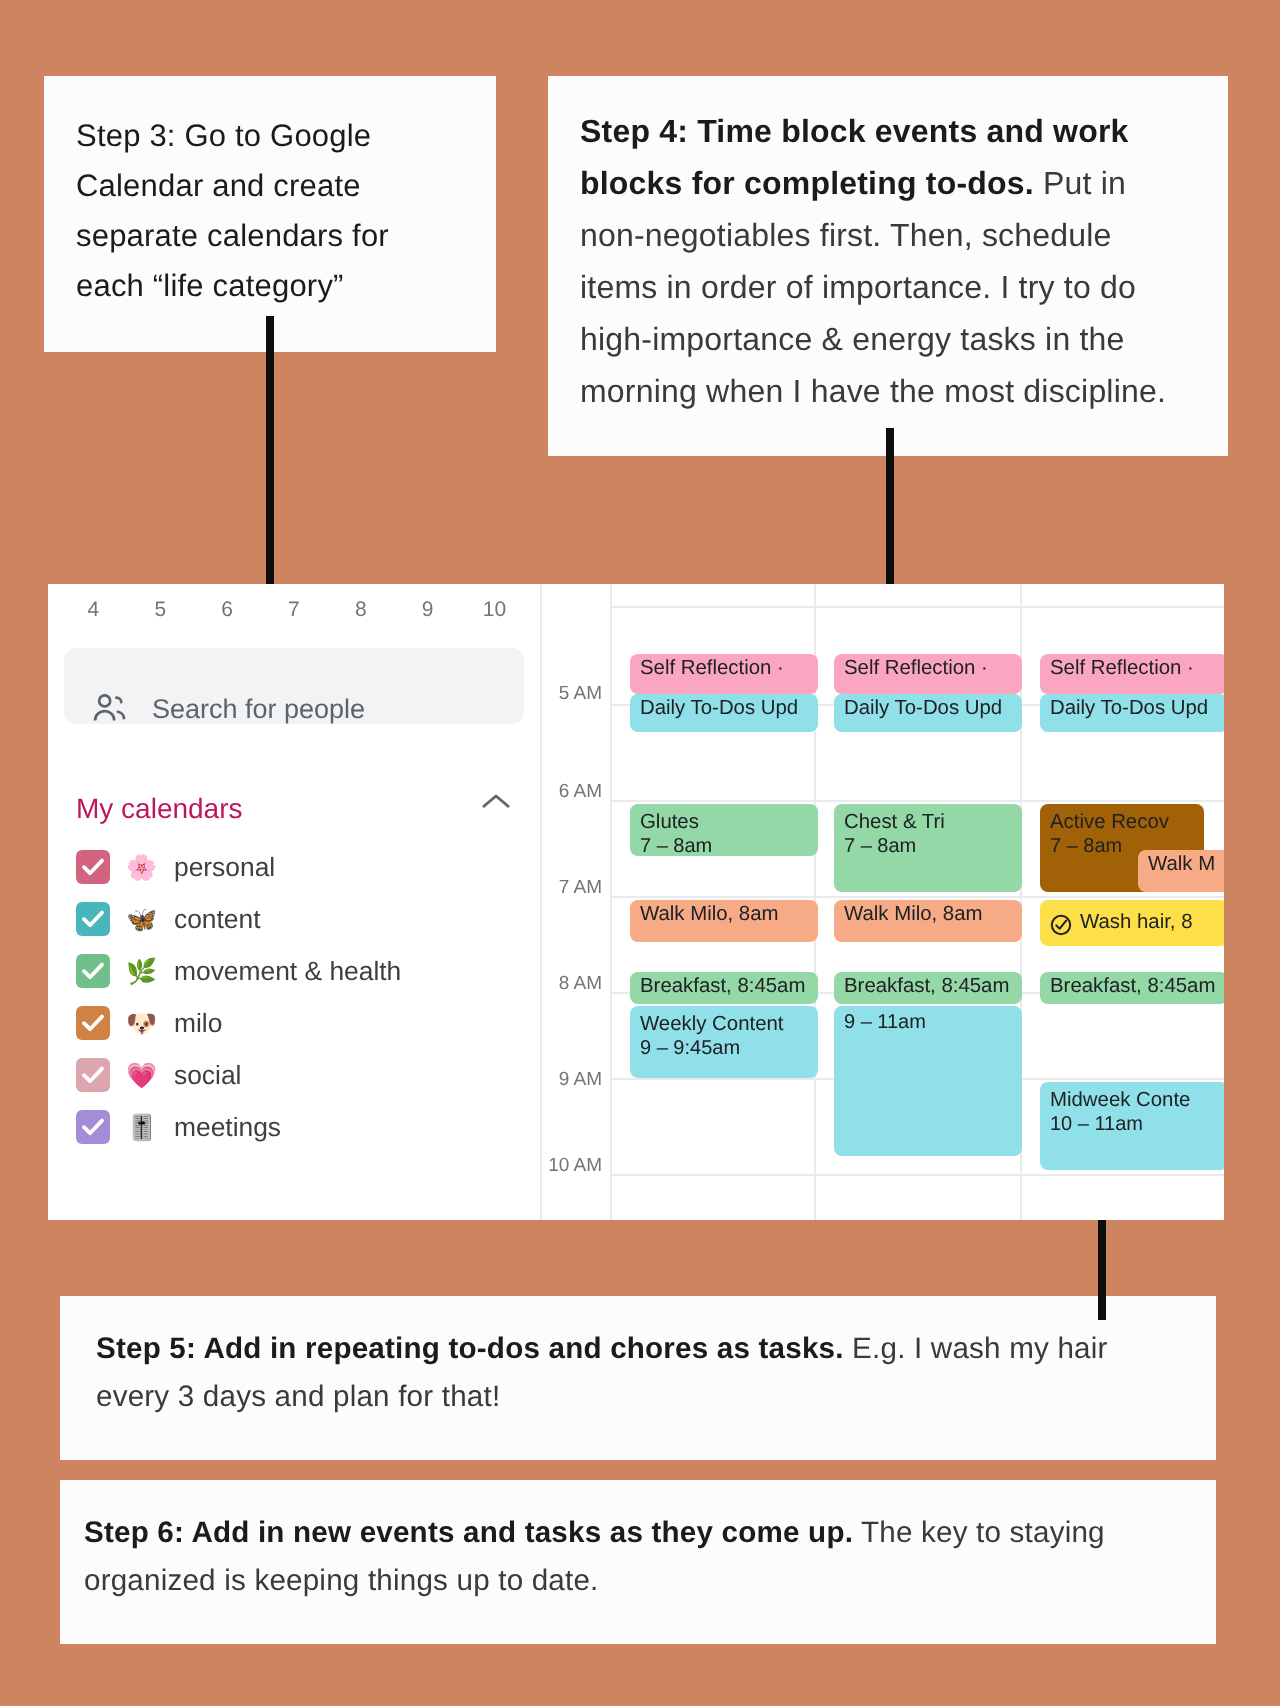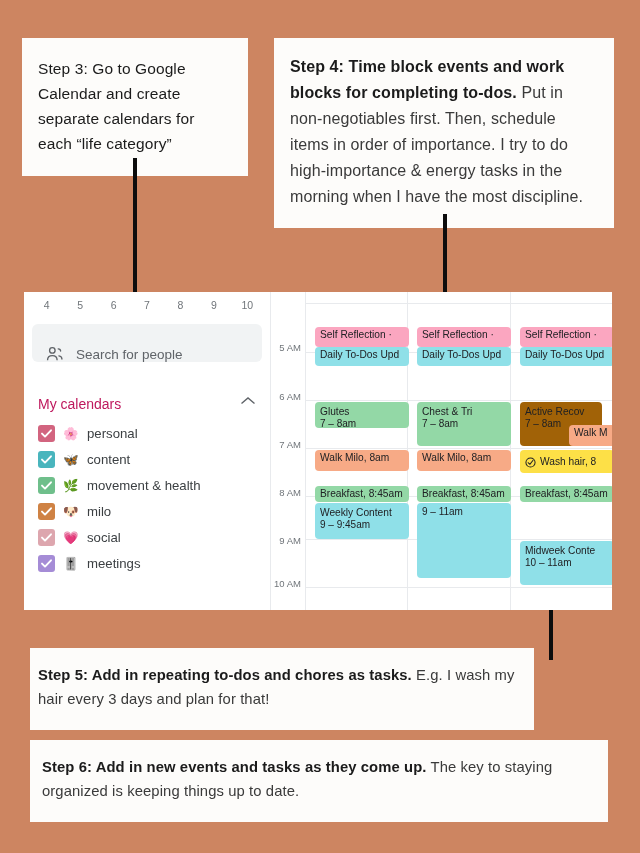--- a/index.html
+++ b/index.html
@@ -17,21 +17,21 @@
     background: #fdfcfa;
     color: #1b1b1b;
     line-height: 1.42;
     letter-spacing: .1px;
   }
   .callout b { font-weight: 700; }
   .callout .rest { font-weight: 400; color: #3a3a3a; }
 
   #callout-step3 { left: 22px;  top: 38px;  width: 226px; padding: 18px 16px 20px 16px; font-size: 15.5px; font-weight: 400; line-height: 1.62; }
   #callout-step4 { left: 274px; top: 38px;  width: 340px; padding: 16px 16px 18px 16px; font-size: 16px; line-height: 1.63; }
-  #callout-step5 { left: 30px;  top: 648px; width: 504px; padding: 16px 18px 18px 8px; font-size: 14.8px; line-height: 1.62; }
+  #callout-step5 { left: 30px;  top: 648px; width: 578px; padding: 16px 18px 18px 18px; font-size: 14.8px; line-height: 1.62; }
   #callout-step6 { left: 30px;  top: 740px; width: 578px; padding: 16px 18px 18px 12px; font-size: 14.8px; line-height: 1.62; }
 
   
   .arrow { position: absolute; }
 
   
   #calendar-window {
     position: absolute;
     left: 24px; top: 292px; width: 588px; height: 318px;
     background: #ffffff;

